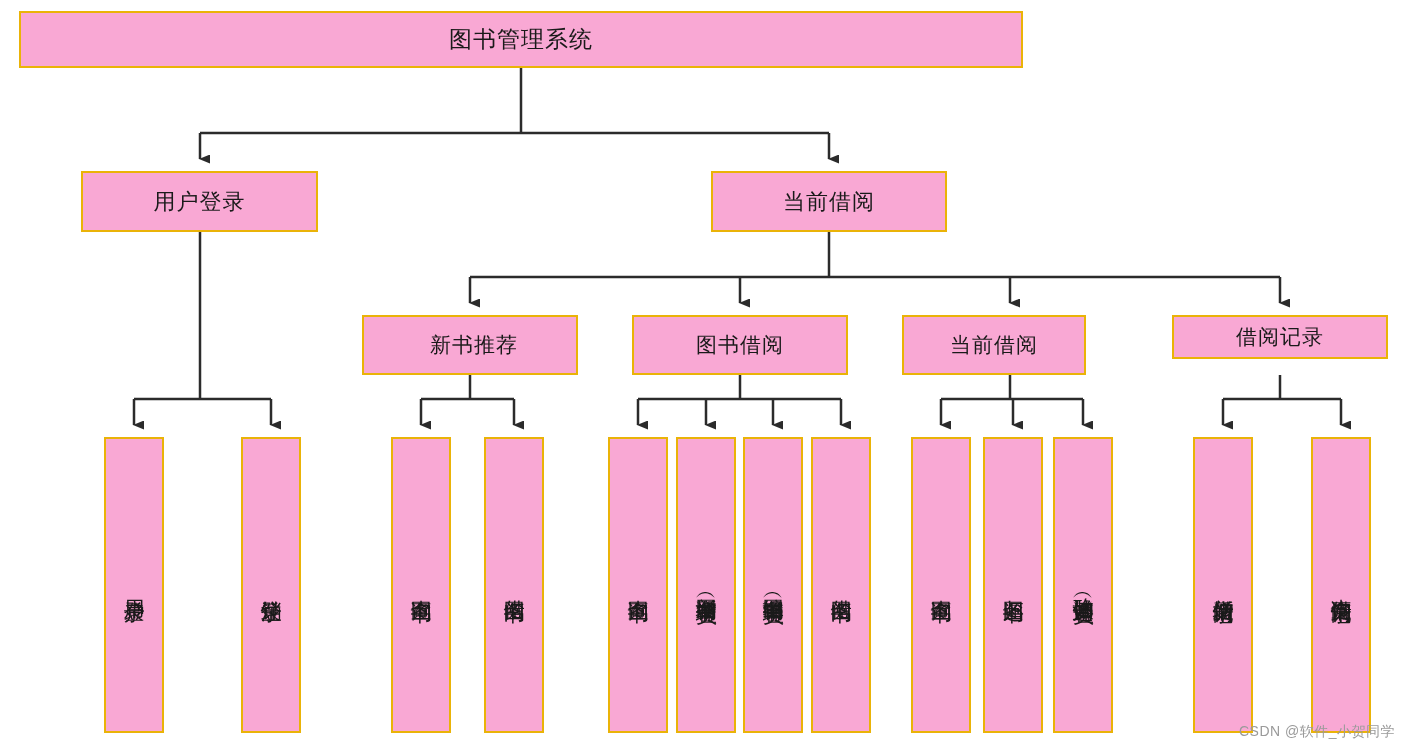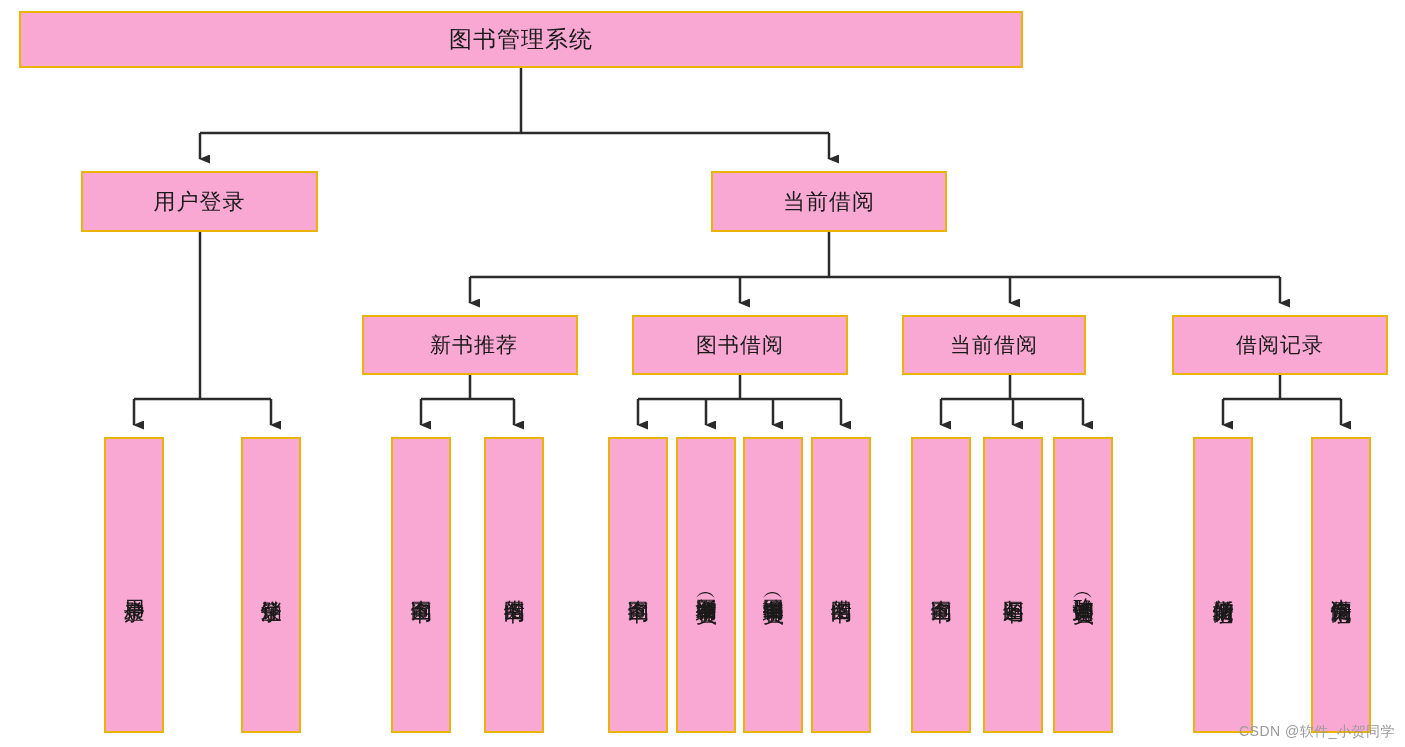--- a/index.html
+++ b/index.html
@@ -129,21 +129,21 @@
       </div>
       <div class="node level-2" style="left: 362px; top: 315px; width: 216px; height: 60px; padding-left: 8px;">
         <span class="htext">新书推荐</span>
       </div>
       <div class="node level-2" style="left: 632px; top: 315px; width: 216px; height: 60px;">
         <span class="htext">图书借阅</span>
       </div>
       <div class="node level-2" style="left: 902px; top: 315px; width: 184px; height: 60px;">
         <span class="htext">当前借阅</span>
       </div>
-      <div class="node level-2" style="left: 1172px; top: 315px; width: 216px; height: 60px;">
+      <div class="node level-2" style="left: 1172px; top: 315px; width: 216px; height: 44px;">
         <span class="htext">借阅记录</span>
       </div>
       <div class="node leaf" style="left: 104px; top: 437px; width: 60px; height: 296px;">
         <span class="vtext">用户登录</span>
       </div>
       <div class="node leaf" style="left: 241px; top: 437px; width: 60px; height: 296px;">
         <span class="vtext">注销登录</span>
       </div>
       <div class="node leaf" style="left: 391px; top: 437px; width: 60px; height: 296px;">
         <span class="vtext">查询图书</span>

